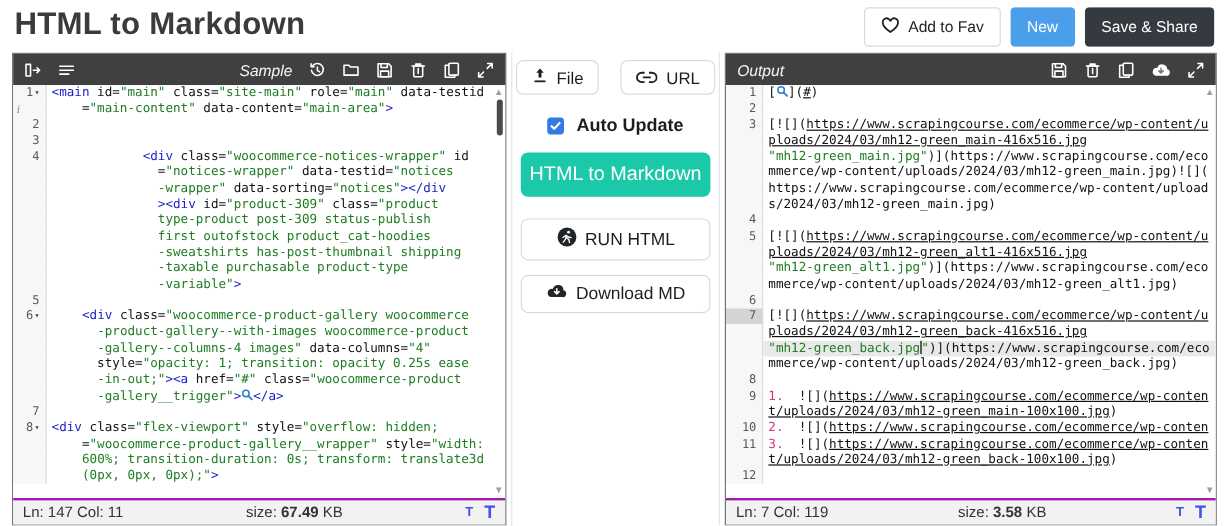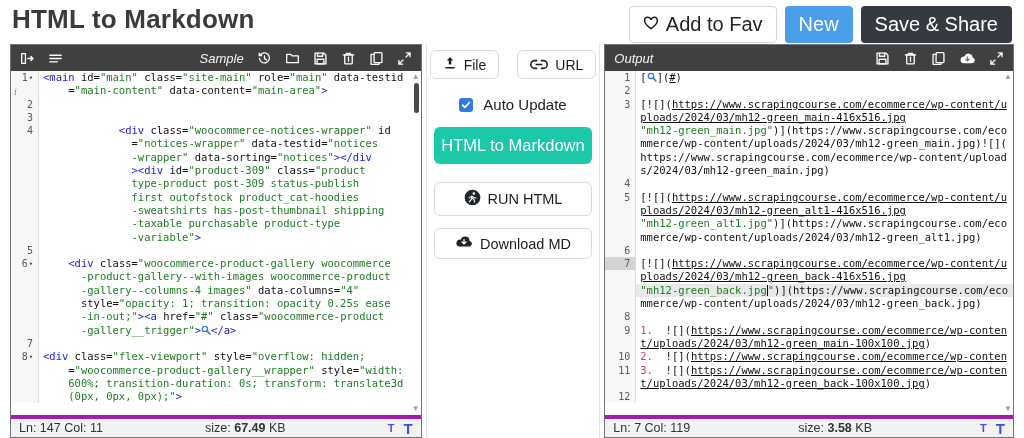--- a/index.html
+++ b/index.html
@@ -3,21 +3,21 @@
 <meta charset="utf-8">
 <style>
   * { margin:0; padding:0; box-sizing:border-box; }
   html,body { width:1024px; height:438px; overflow:hidden; background:#fff;
     font-family:"Liberation Sans", sans-serif; }
 
   
   .header { display:flex; align-items:flex-start; padding:4px 12px 0 12px; height:44px; }
   .page-title { font-size:26px; font-weight:700; color:#3b3b3b; letter-spacing:.2px; }
   .header-actions { margin-left:auto; display:flex; gap:8px; padding-top:2px; }
-  .btn { border:1px solid transparent; border-radius:4px; font-size:20px; padding:6px 13px;
+  .btn { border:1px solid transparent; border-radius:4px; font-size:13px; padding:6px 13px;
          display:inline-flex; align-items:center; gap:7px; cursor:pointer; background:#fff;
          font-family:"Liberation Sans", sans-serif; }
   .btn-outline { border-color:#d9d9d9; color:#212529; }
   .btn-blue { background:#4a9eea; color:#fff; }
   .btn-dark { background:#343a40; color:#fff; }
 
   
   .main { display:flex; padding:0 10px; gap:4px; height:394px; }
   .panel { width:415px; display:flex; flex-direction:column; border:1px solid #70767c; background:#fff; }
   .panel.right { width:413px; }
@@ -51,33 +51,33 @@
   .tok-num { color:#d63384; }
   .tok-emoji svg { vertical-align:-1px; }
   .cursor { display:inline-block; width:1px; height:11px; background:#000; vertical-align:-2px; }
   .lint-i { position:absolute; left:3px; top:16px; font-family:"DejaVu Serif", serif;
             font-style:italic; font-size:9px; color:#8a8a8a; }
   .sb-up, .sb-dn { position:absolute; right:1px; font-size:8px; color:#9aa0a6; line-height:8px; }
   .sb-up { top:2px; } .sb-dn { bottom:2px; }
   .sb-thumb { position:absolute; right:2px; top:12px; width:5px; height:30px; background:#4a4a4a; border-radius:3px; }
 
   
-  .status { height:22px; background:#f2f2f2; border-top:4px solid #a21caf; display:flex;
+  .status { height:22px; background:#f2f2f2; border-top:2px solid #a21caf; display:flex;
             align-items:center; padding:0 8px; font-size:12.5px; color:#333; flex:none; }
   .status .size { margin:9px auto; }
   .status .size b { font-weight:700; }
   .t-small { color:#4353e6; font-size:11px; font-weight:700; background:none; border:none; cursor:pointer; margin-right:9px;}
   .t-big { color:#4353e6; font-size:15px; font-weight:700; background:none; border:none; cursor:pointer; }
 
   
   .io-row { display:flex; gap:18px; }
   .mid-btn { background:#fff; border:1px solid #d8dbdf; border-radius:6px; padding:5px 12px;
              font-size:14px; color:#1b1e21; display:inline-flex; align-items:center; gap:7px; cursor:pointer;
              font-family:"Liberation Sans", sans-serif; }
-  .auto-update { margin-top:17px; display:flex; align-items:center; gap:10px; font-size:15px; color:#1b1e21; cursor:pointer;}
+  .auto-update { margin-top:17px; display:flex; align-items:center; gap:10px; font-size:15px; color:#1b1e21; cursor:pointer;font-weight:bold;}
   .checkbox { width:14px; height:14px; background:#2e7ce4; border-radius:3px; display:inline-flex;
               align-items:center; justify-content:center; }
   .convert-btn { margin-top:14px; width:158px; background:#1bc8a8; border:none; border-radius:6px;
                  color:#fff; font-size:16.5px; padding:9px 0; cursor:pointer; font-family:"Liberation Sans", sans-serif;}
   .wide-btn { margin-top:12px; width:158px; justify-content:center; padding:6px 0; font-size:14.5px; }
   .run-btn { margin-top:18px; }
 </style>
 </head>
 <body>
 

